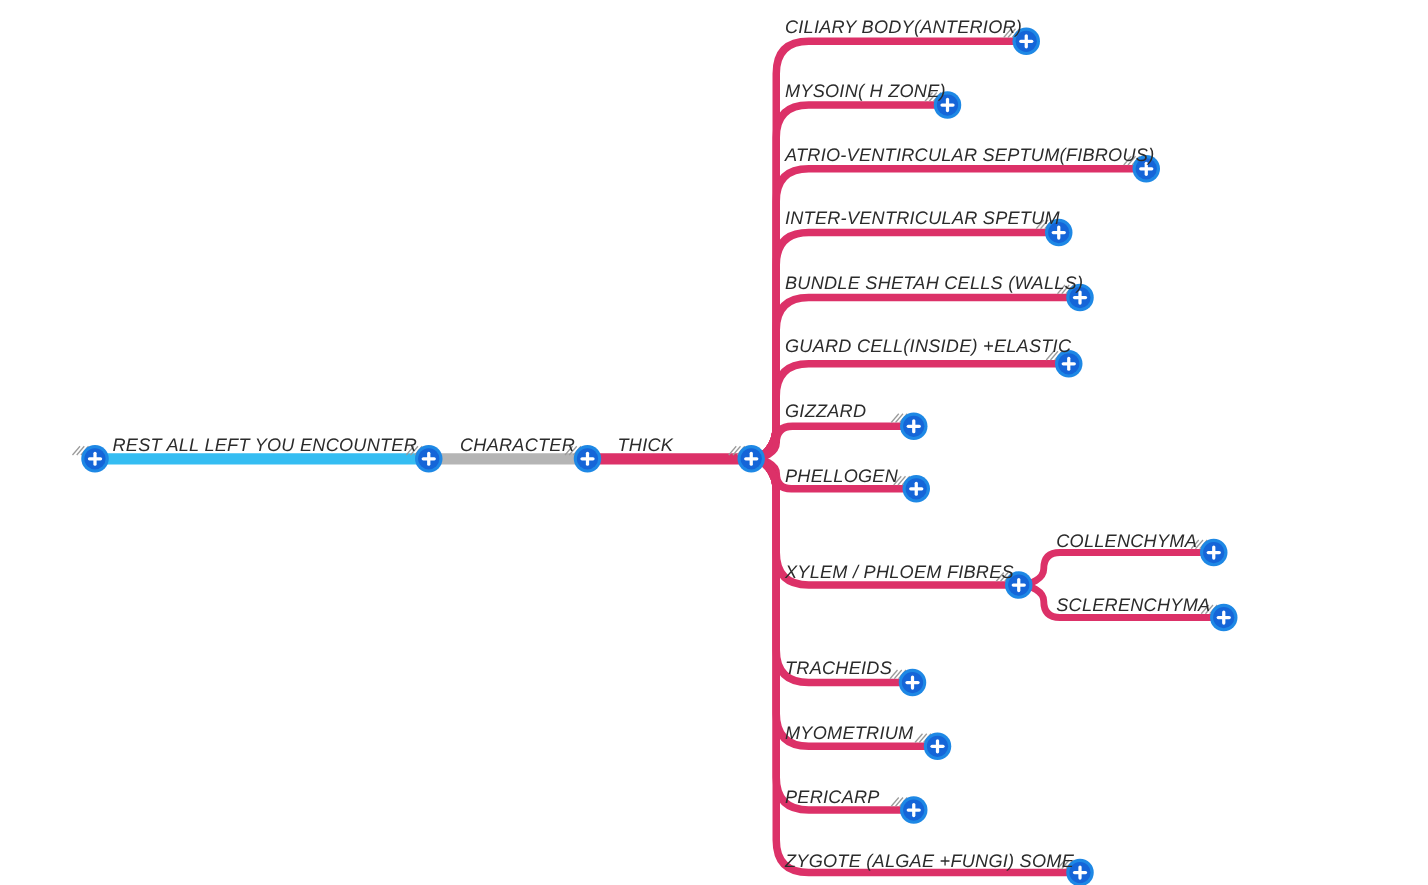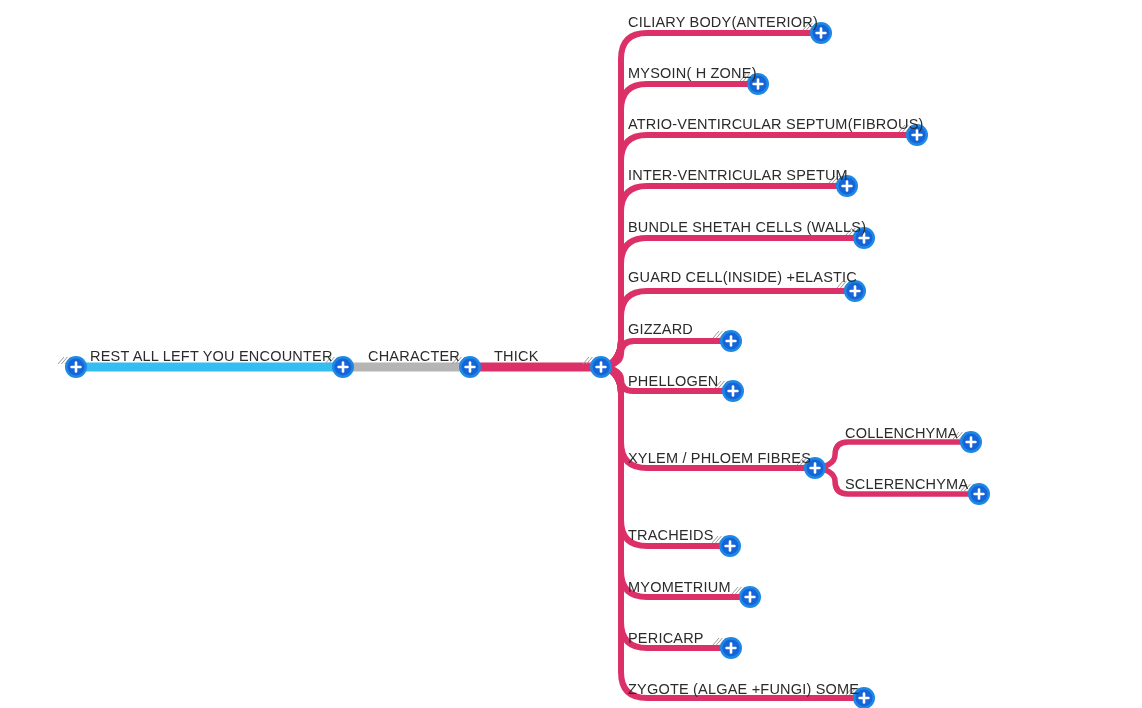--- a/index.html
+++ b/index.html
@@ -12,20 +12,21 @@
     width: 1142px;
     height: 708px;
     overflow: hidden;
     font-family: "Liberation Sans", sans-serif;
   }
   #mindmap-canvas {
     position: relative;
     width: 1142px;
     height: 708px;
     background: #ffffff;
+    font-style: italic;
   }
   svg.map-svg {
     position: absolute;
     left: 0;
     top: 0;
     width: 1142px;
     height: 708px;
     display: block;
   }
   .branch-path {

